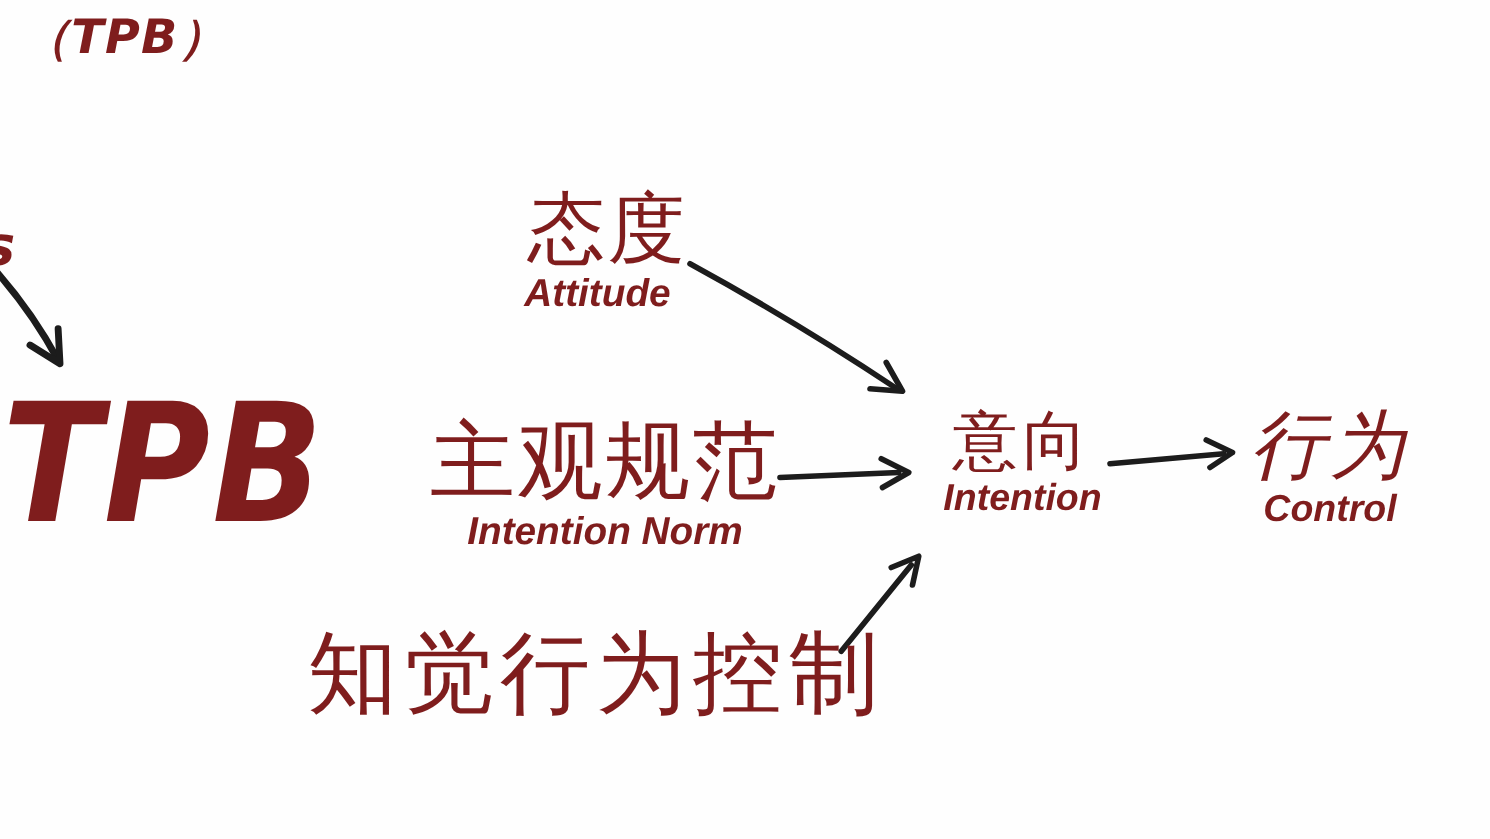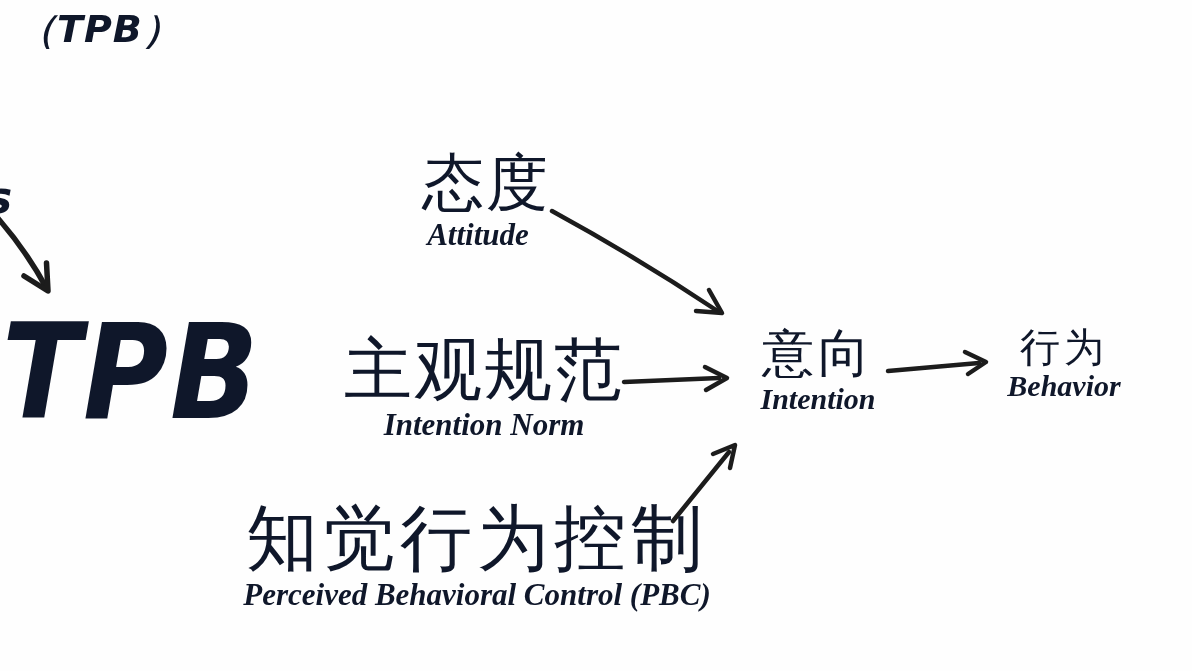--- a/index.html
+++ b/index.html
@@ -7,21 +7,21 @@
     padding: 0;
     background: #ffffff;
   }
   .stage {
     position: relative;
     width: 1192px;
     height: 671px;
     background: #fefefe;
     overflow: hidden;
     font-family: "DejaVu Sans", sans-serif;
-    color: #0f172a;
+    color: #7f1d1d;
   }
   .arrows-layer {
     position: absolute;
     left: 0;
     top: 0;
     width: 1192px;
     height: 671px;
     pointer-events: none;
   }
   .arrows-layer path {
@@ -72,21 +72,21 @@
     flex-direction: column;
     align-items: center;
     text-align: center;
   }
   .node .zh {
     font-family: "DejaVu Serif", "Liberation Serif", serif;
     line-height: 1.06;
     white-space: nowrap;
   }
   .node .en {
-    font-family: Liberation Serif, serif;
+    font-family: Liberation Sans, sans-serif;
     font-style: italic;
     font-weight: 600;
     white-space: nowrap;
     margin-top: 1px;
   }
   .node-attitude          { left: 328px; top: 150px; width: 300px; }
   .node-attitude .zh      { font-size: 62px; letter-spacing: 2px; margin-left: 16px; }
   .node-attitude .en      { font-size: 31px; }
 
   .node-subjective-norm   { left: 304px; top: 334px; width: 360px; }
@@ -95,21 +95,21 @@
 
   .node-pbc               { left: 167px; top: 500px; width: 620px; }
   .node-pbc .zh           { font-size: 72px; letter-spacing: 5px; }
   .node-pbc .en           { font-size: 31px; }
 
   .node-intention         { left: 708px; top: 326px; width: 220px; }
   .node-intention .zh     { font-size: 52px; letter-spacing: 4px; }
   .node-intention .en     { font-size: 30px; }
 
   .node-behavior          { left: 954px; top: 326px; width: 220px; }
-  .node-behavior .zh      { font-size: 40px; letter-spacing: 4px; }
+  .node-behavior .zh      { font-size: 60px; letter-spacing: 4px; font-style: italic; }
   .node-behavior .en      { font-size: 30px; }
 </style>
 </head>
 <body>
 
 <div class="stage">
 
   <svg class="arrows-layer" viewBox="0 0 1192 671" xmlns="http://www.w3.org/2000/svg">
 
     <g>
@@ -149,26 +149,25 @@
     <div class="en">Attitude</div>
   </div>
 
   <div class="node node-subjective-norm">
     <div class="zh">主观规范</div>
     <div class="en">Intention Norm</div>
   </div>
 
   <div class="node node-pbc">
     <div class="zh">知觉行为控制</div>
-    <div class="en">Perceived Behavioral Control (PBC)</div>
   </div>
 
   <div class="node node-intention">
     <div class="zh">意向</div>
     <div class="en">Intention</div>
   </div>
 
   <div class="node node-behavior">
     <div class="zh">行为</div>
-    <div class="en">Behavior</div>
+    <div class="en">Control</div>
   </div>
 
 </div>
 
 </body></html>

